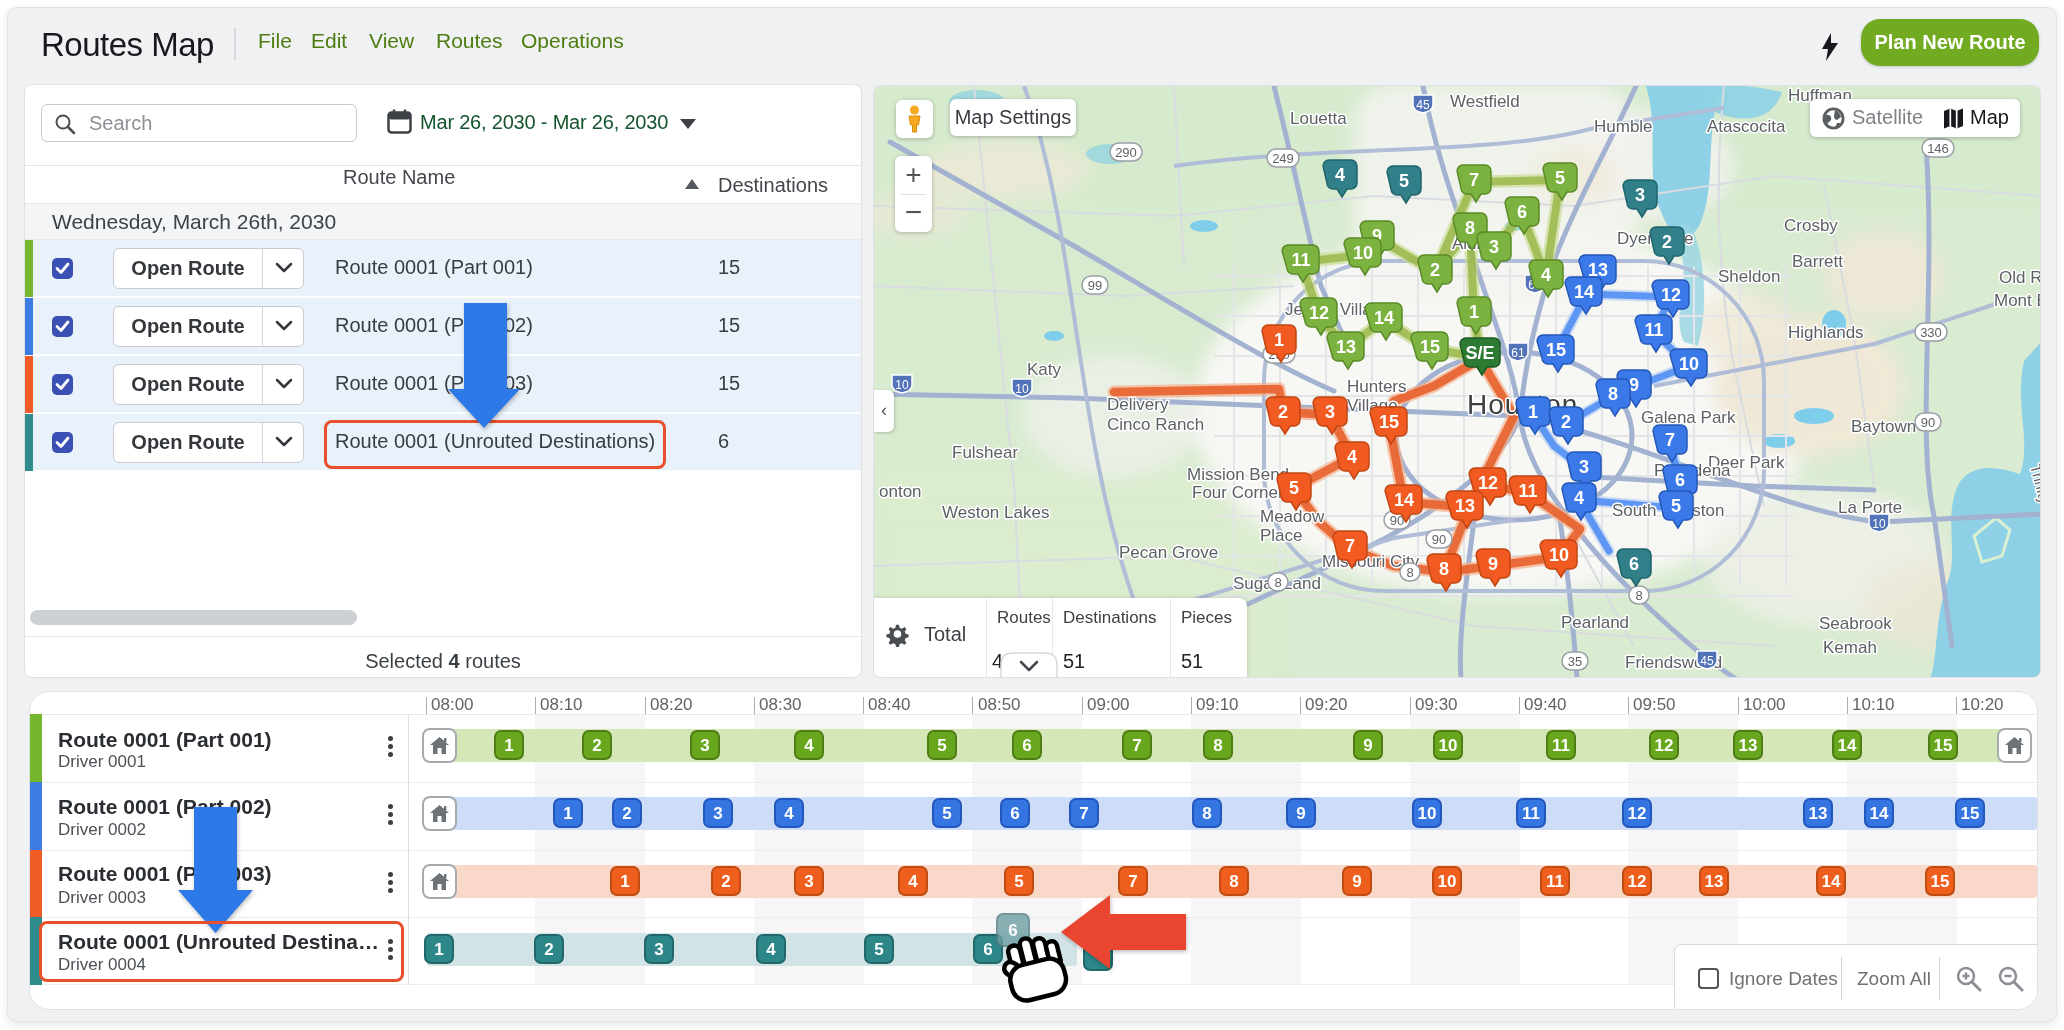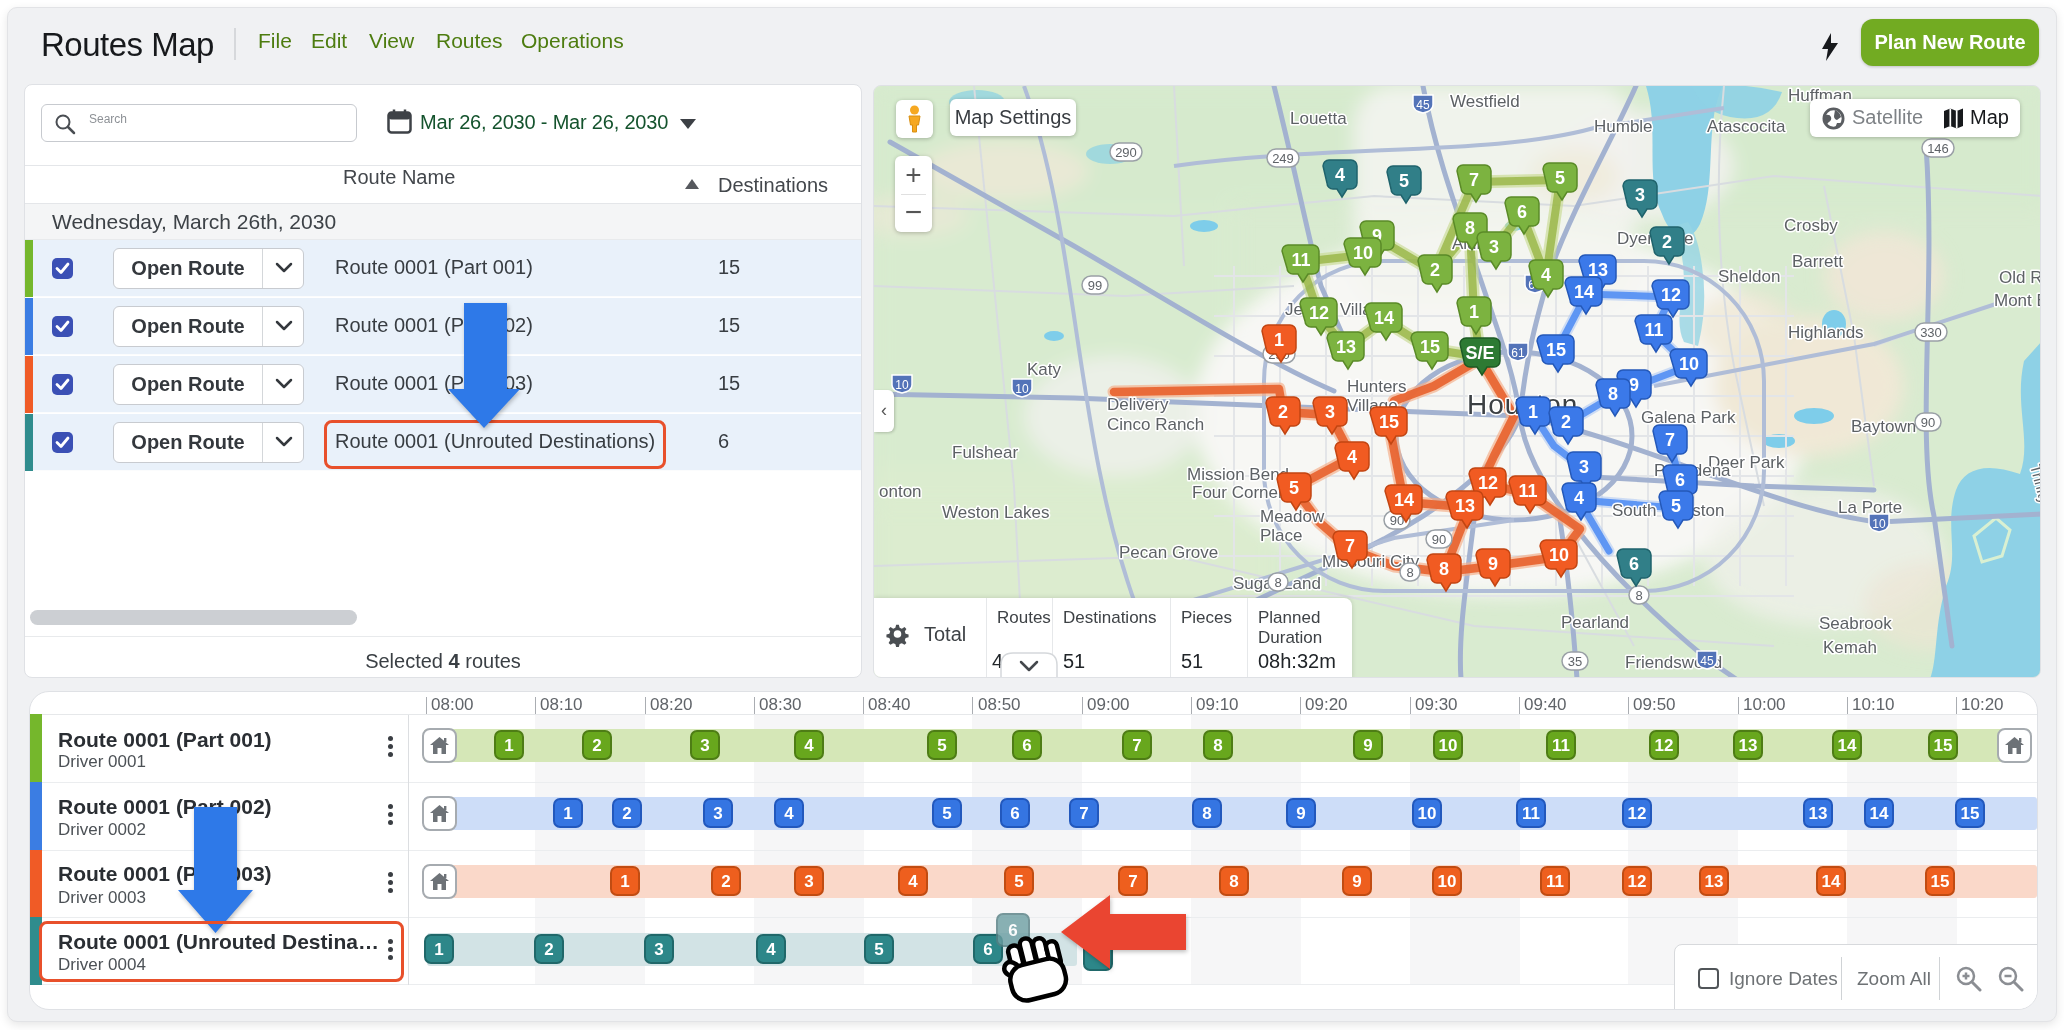--- a/index.html
+++ b/index.html
@@ -1,23 +1,23 @@
 <!DOCTYPE html>
 <html><head><meta charset="utf-8"><style>
 *{margin:0;padding:0;box-sizing:border-box}
 html,body{width:2064px;height:1030px;background:#fff;font-family:"Liberation Sans",sans-serif;overflow:hidden}
 .app{position:absolute;left:7px;top:7px;width:2050px;height:1015px;background:#f0f1f3;border:1px solid #e2e3e6;border-radius:10px;box-shadow:0 3px 10px rgba(0,0,0,.10)}
 .card{position:absolute;background:#fff;border:1px solid #dfe1e5;border-radius:8px}
 .hdr-title{position:absolute;left:33px;top:18px;font-size:33px;color:#17191c;letter-spacing:-.5px}
 .hdr-sep{position:absolute;left:226px;top:20px;width:2px;height:32px;background:#d6d8db}
 .menu{position:absolute;top:21px;font-size:21px;color:#4d7c0f}
-.btn-green{position:absolute;left:1853px;top:11px;width:178px;height:47px;background:#72ab22;border-radius:12px;color:#fff;font-weight:bold;font-size:20px;text-align:center;line-height:47px;box-shadow:0 1px 3px rgba(0,0,0,.2)}
+.btn-green{position:absolute;left:1853px;top:11px;width:178px;height:47px;background:#72ab22;border-radius:19px;color:#fff;font-weight:bold;font-size:20px;text-align:center;line-height:47px;box-shadow:0 1px 3px rgba(0,0,0,.2)}
 
 .search{position:absolute;left:16px;top:19px;width:316px;height:38px;border:1px solid #c7cacf;border-radius:6px;background:#fff}
-.search span{position:absolute;left:47px;top:7px;font-size:12px;color:#8d9196}
+.search span{position:absolute;left:47px;top:7px;font-size:20px;color:#8d9196}
 .dateicon{position:absolute;left:362px;top:24px}
 .datetxt{position:absolute;left:395px;top:26px;font-size:20px;color:#14532d;letter-spacing:-.2px}
 .caret{position:absolute;left:655px;top:34px;width:0;height:0;border-left:8px solid transparent;border-right:8px solid transparent;border-top:10px solid #3c4045}
 .thead{position:absolute;left:0;top:80px;width:836px;height:39px;border-top:1px solid #e4e6e9;border-bottom:1px solid #e4e6e9;font-size:20px;color:#43474c}
 .grouprow{position:absolute;left:0;top:119px;width:836px;height:36px;background:#f4f5f6;border-bottom:1px solid #e8eaec;font-size:21px;color:#3d4247;line-height:36px;padding-left:27px}
 .trow{position:absolute;left:0;width:836px;height:57px;background:#e9f1fa;border-bottom:1px solid #fbfcfd}
 .strip{position:absolute;left:0;top:0;width:8px;height:57px}
 .cb{position:absolute;left:27px;top:18px;width:21px;height:21px;background:#3b50b5;border-radius:5px}
 .orbtn{position:absolute;left:88px;top:8px;width:191px;height:41px;background:#fff;border:1px solid #c8cbd0;border-radius:6px}
 .orbtn .t{position:absolute;left:0;top:0;width:149px;height:39px;text-align:center;line-height:39px;font-weight:bold;font-size:20px;color:#34383d;border-right:1px solid #d4d7da}
@@ -598,21 +598,20 @@
         </svg>
         <span style="position:absolute;left:160px;top:7px;font-size:20px;color:#17191c">Map</span>
       </div><div style="position:absolute;left:0;top:304px;width:20px;height:42px;background:#fff;border-radius:0 6px 6px 0;box-shadow:1px 1px 3px rgba(0,0,0,.2);z-index:21;text-align:center;line-height:40px;color:#555;font-size:18px">‹</div><div class="totbar">
         <div style="width:40px;padding:22px 0 0 10px"><svg width="27" height="27" viewBox="0 0 100 100">
             <path fill="#4a4e52" d="M50,18 l5,0 3,11 8,3 10,-6 7,7 -6,10 3,8 11,3 0,10 -11,3 -3,8 6,10 -7,7 -10,-6 -8,3 -3,11 -10,0 -3,-11 -8,-3 -10,6 -7,-7 6,-10 -3,-8 -11,-3 0,-10 11,-3 3,-8 -6,-10 7,-7 10,6 8,-3 3,-11 z M50,38 a14,14 0 1 0 0,28 a14,14 0 1 0 0,-28 z"></path>
           </svg></div>
         <div class="cell" style="border:none;padding-top:26px;width:72px;font-size:20px">Total</div>
         <div class="cell" style="width:66px">Routes<div class="val" style="left:5px">4</div></div>
         <div class="cell" style="width:118px">Destinations<div class="val">51</div></div>
         <div class="cell" style="width:77px">Pieces<div class="val">51</div></div>
-        <div class="cell" style="width:105px">Planned<br>Duration<div class="val">08h:32m</div></div>
         <svg style="position:absolute;left:126px;bottom:0;z-index:5" width="58" height="27" viewBox="0 0 58 27">
           <path d="M1,13 q0,-12 12,-12 h32 q12,0 12,12 v14 h-56 z" fill="#fff" stroke="#d5d8db" stroke-width="1.5"></path>
           <path d="M21,10 L29,18 L37,10" fill="none" stroke="#44484d" stroke-width="2.5" stroke-linecap="round" stroke-linejoin="round"></path>
         </svg>
       </div></div>
     <div class="tlcard">
       <div class="stripe" style="left:505px;width:110px"></div>
       <div class="stripe" style="left:724px;width:110px"></div>
       <div class="stripe" style="left:942px;width:110px"></div>
       <div class="stripe" style="left:1161px;width:110px"></div>

